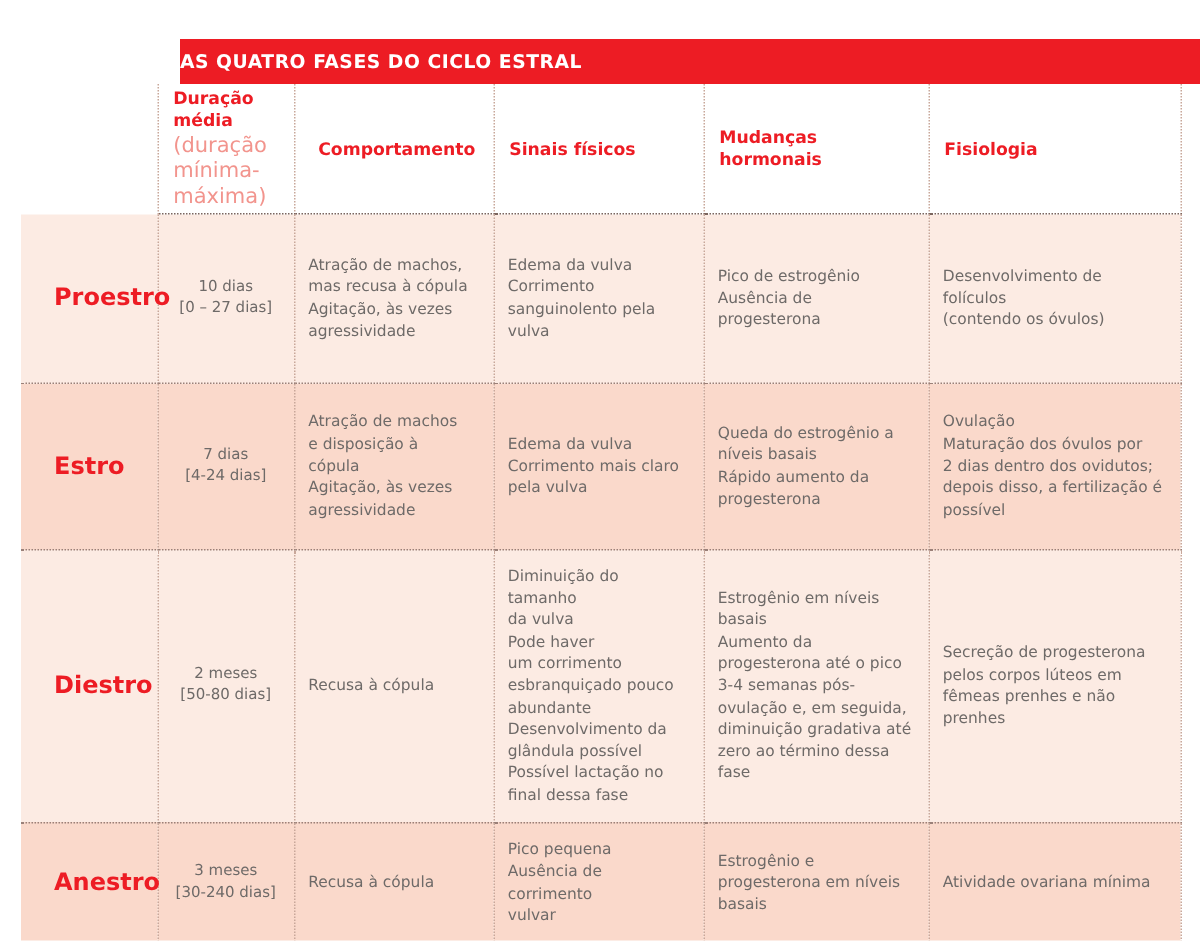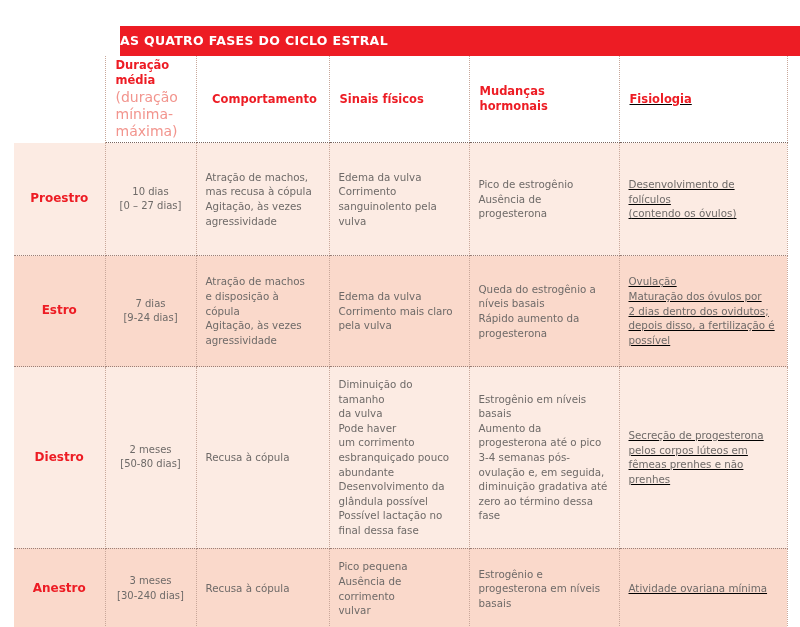--- a/index.html
+++ b/index.html
@@ -56,21 +56,20 @@
     vertical-align: middle;
     padding: 0;
     margin: 0;
     border-right: 1px dotted #C8A79A;
     border-bottom: 1px dotted #9a8078;
     text-align: left;
   }
   .table tr > td:last-child,
   .table tr > th:last-child {
     border-right: 1px dotted #C8A79A;
-    text-decoration: underline;
   }
 
   
   .col-phase     { width: 91px; }
   .col-duration  { width: 91px; }
   .col-behavior  { width: 133px; }
   .col-signs     { width: 140px; }
   .col-hormonal  { width: 150px; }
   .col-physio    { width: 168px; }
 
@@ -111,23 +110,23 @@
   .cell-inner {
     padding: 10px 9px;
     font-size: 10.3px;
     line-height: 1.42;
     color: #6E6A68;
     white-space: pre-line;
   }
   .phase-name {
     color: #ED1C24;
     font-weight: bold;
-    font-size: 12px;
+    font-size: 16px;
     text-align: center;
-    padding: 10px 6px;
+    padding: 10px 22px;
     line-height: 1.3;
   }
   .duration-cell {
     text-align: center;
     font-size: 10px;
     line-height: 1.45;
     color: #6E6A68;
     padding: 10px 5px;
     white-space: pre-line;
   }
@@ -218,21 +217,21 @@
 (contendo os óvulos)</div>
         </td>
       </tr>
 
       <tr class="row-dark r-estro">
         <td>
           <div class="phase-name">Estro</div>
         </td>
         <td>
           <div class="duration-cell">7 dias
-[9-24 dias]</div>
+[4-24 dias]</div>
         </td>
         <td>
           <div class="cell-inner">Atração de machos
 e disposição à
 cópula
 Agitação, às vezes
 agressividade</div>
         </td>
         <td>
           <div class="cell-inner">Edema da vulva

